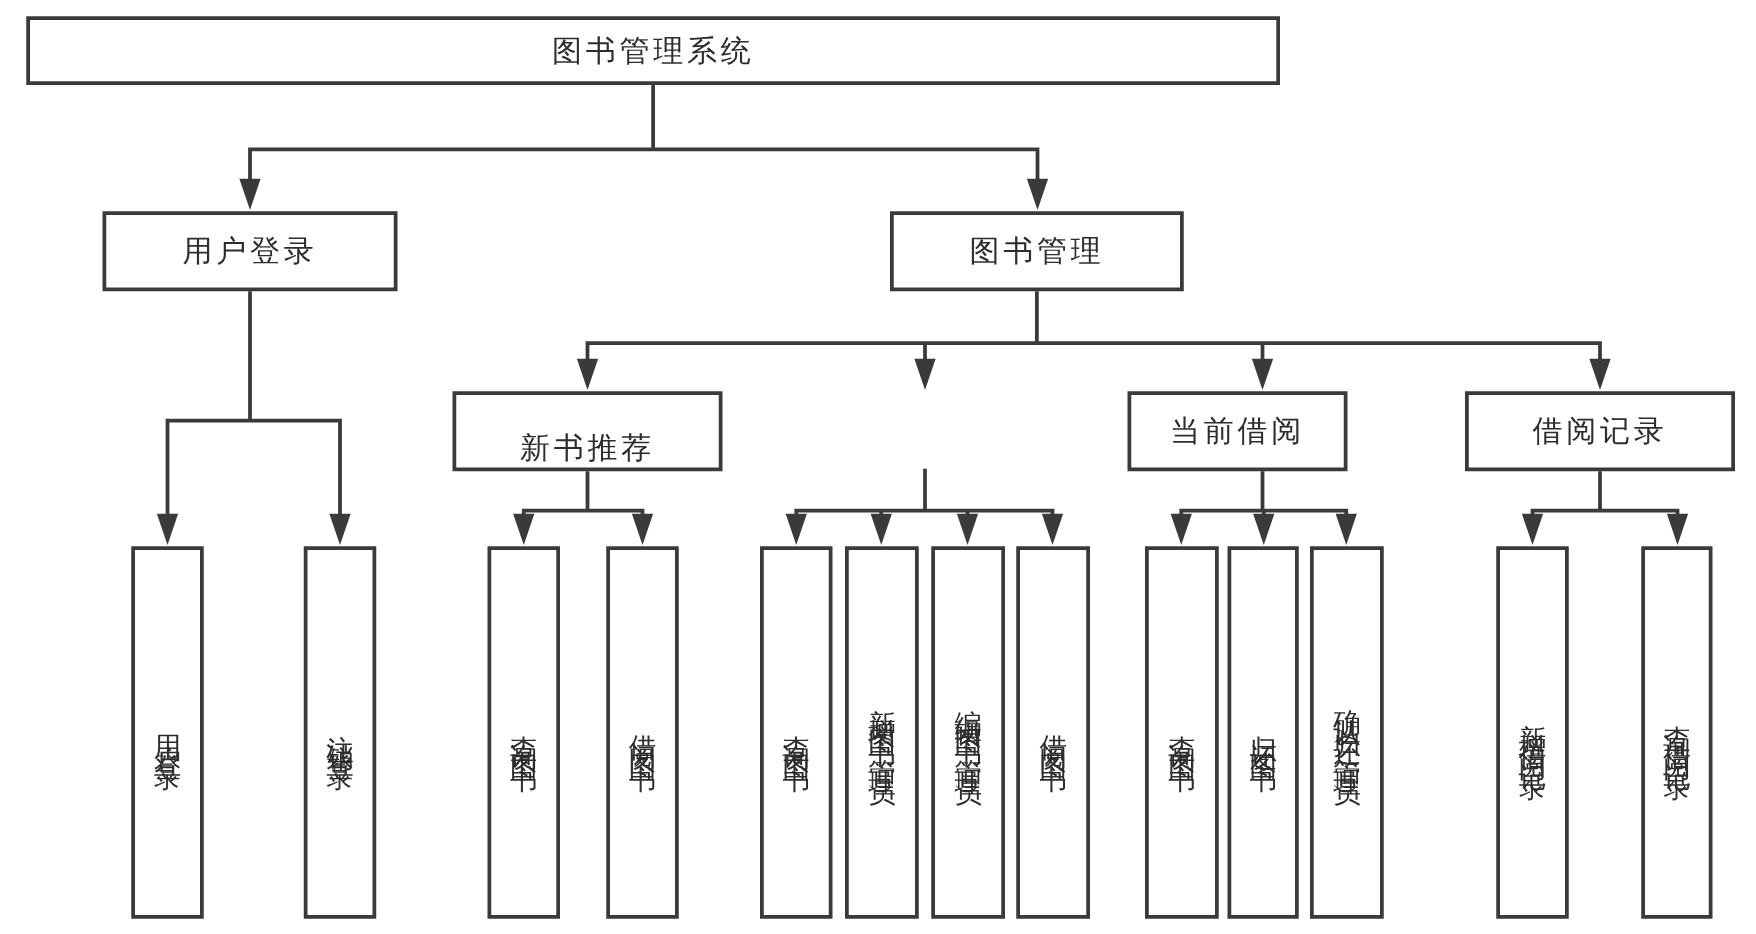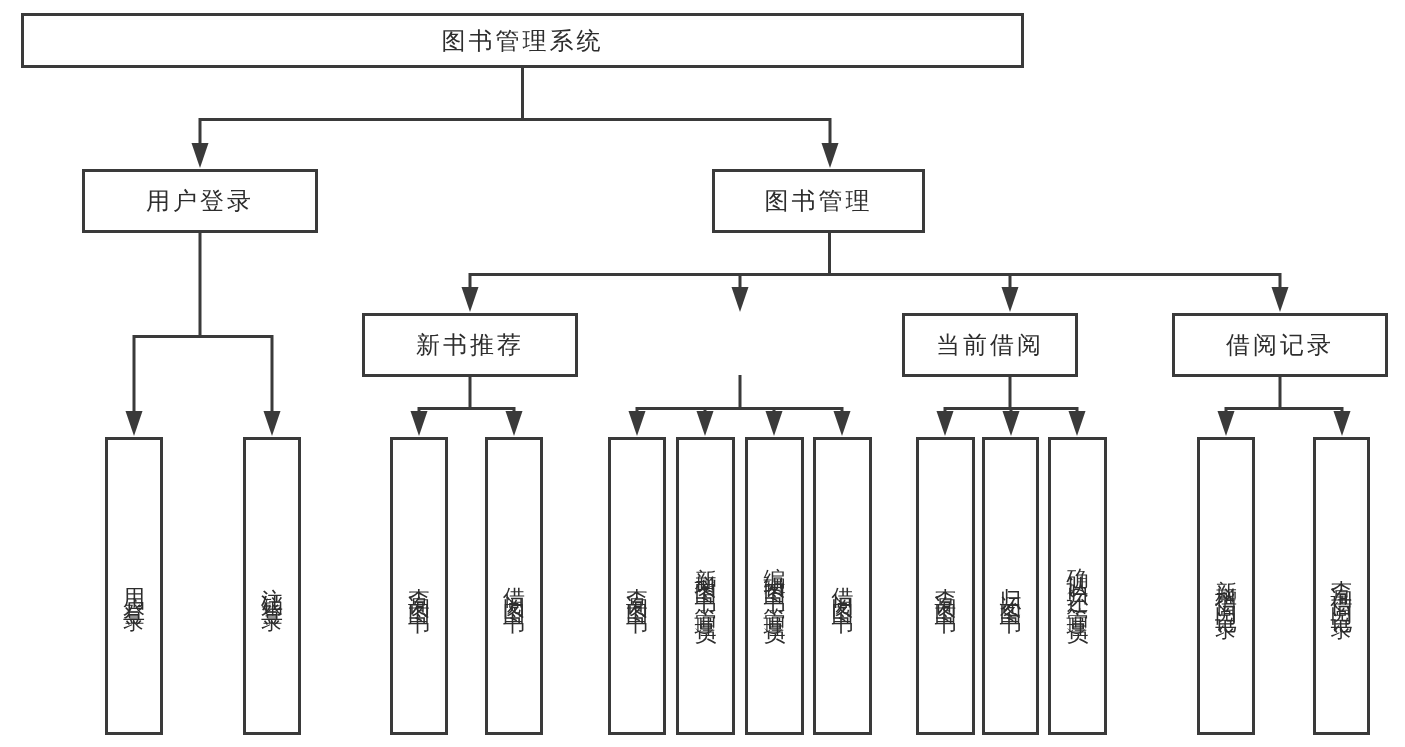--- a/index.html
+++ b/index.html
@@ -45,22 +45,22 @@
     writing-mode: vertical-rl;
     text-orientation: mixed;
     font-size: 22px;
     letter-spacing: 8px;
     line-height: 1;
     white-space: nowrap;
   }
   
   .b-root { left: 21px;   top: 13px;  width: 1003px; height: 55px; }
   .b-l2a  { left: 82px;   top: 169px; width: 236px;  height: 64px; }
-  .b-l2b  { left: 712px;  top: 169px; width: 213px;  height: 64px; }
-  .b-l3a  { left: 362px;  top: 313px; width: 216px;  height: 64px; }
+  .b-l2b  { left: 712px;  top: 169px; width: 235px;  height: 64px; }
+  .b-l3a  { left: 362px;  top: 313px; width: 216px;  height: 64px; align-items: flex-end; }
   .b-l3b  { left: 632px;  top: 313px; width: 216px;  height: 64px; }
   .b-l3c  { left: 902px;  top: 313px; width: 176px;  height: 64px; }
   .b-l3d  { left: 1172px; top: 313px; width: 216px;  height: 64px; }
   .f1  { left: 105px; }
   .f2  { left: 243px; }
   .f3  { left: 390px; }
   .f4  { left: 485px; }
   .f5  { left: 608px; }
   .f6  { left: 676px; width: 59px; }
   .f7  { left: 745px; width: 59px; }

